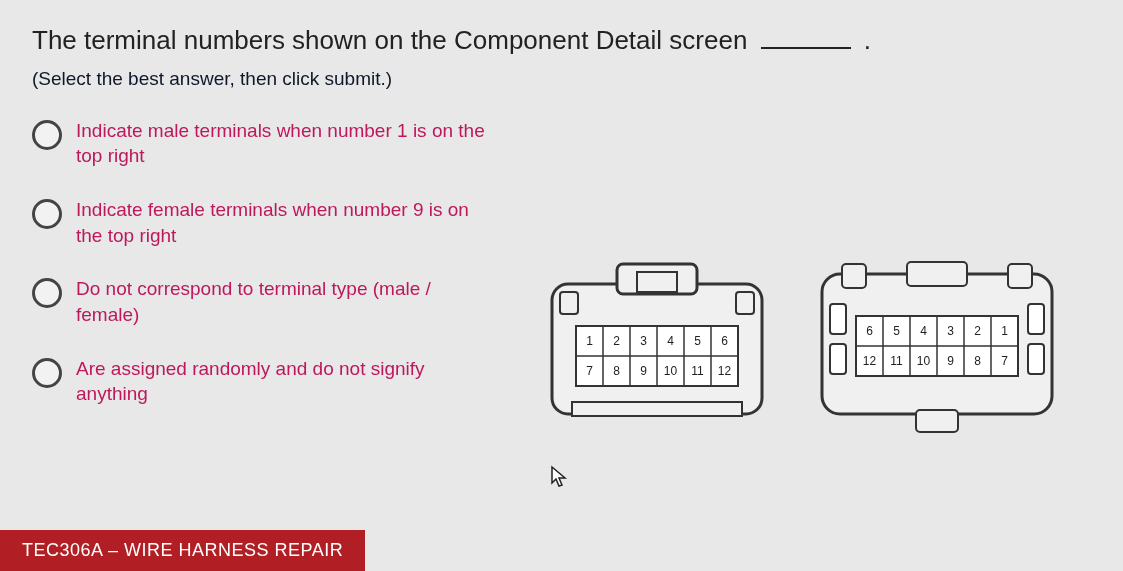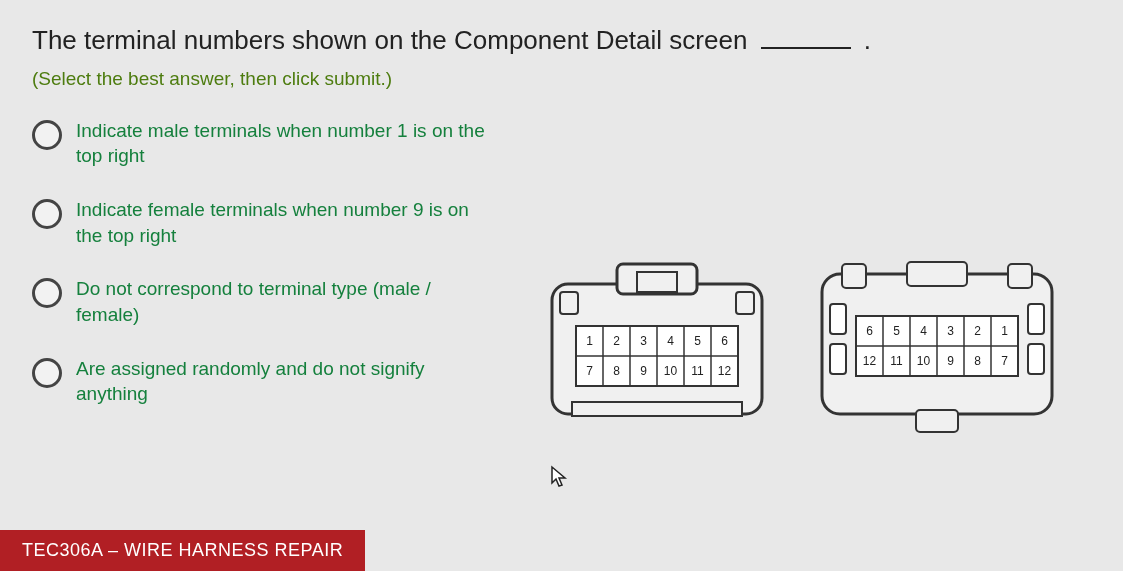--- a/index.html
+++ b/index.html
@@ -26,21 +26,21 @@
   }
   .blank {
     display: inline-block;
     border-bottom: 2px solid #222;
     width: 90px;
     vertical-align: baseline;
     margin: 0 6px;
   }
   .instruction {
     font-size: 19px;
-    color: #4d7c0f;
+    color: #0f172a;
     margin-bottom: 28px;
   }
   .content-row {
     display: flex;
     flex: 1;
     gap: 20px;
   }
   .options {
     width: 460px;
     display: flex;
@@ -58,21 +58,21 @@
     width: 30px;
     height: 30px;
     border: 3px solid #444;
     border-radius: 50%;
     margin-top: 2px;
     background: #f2f2f2;
   }
   .option-text {
     font-size: 19px;
     line-height: 1.35;
-    color: #15803d;
+    color: #be185d;
   }
   .diagram-area {
     flex: 1;
     display: flex;
     align-items: center;
     justify-content: center;
     gap: 40px;
     padding-top: 10px;
   }
   .connector {

